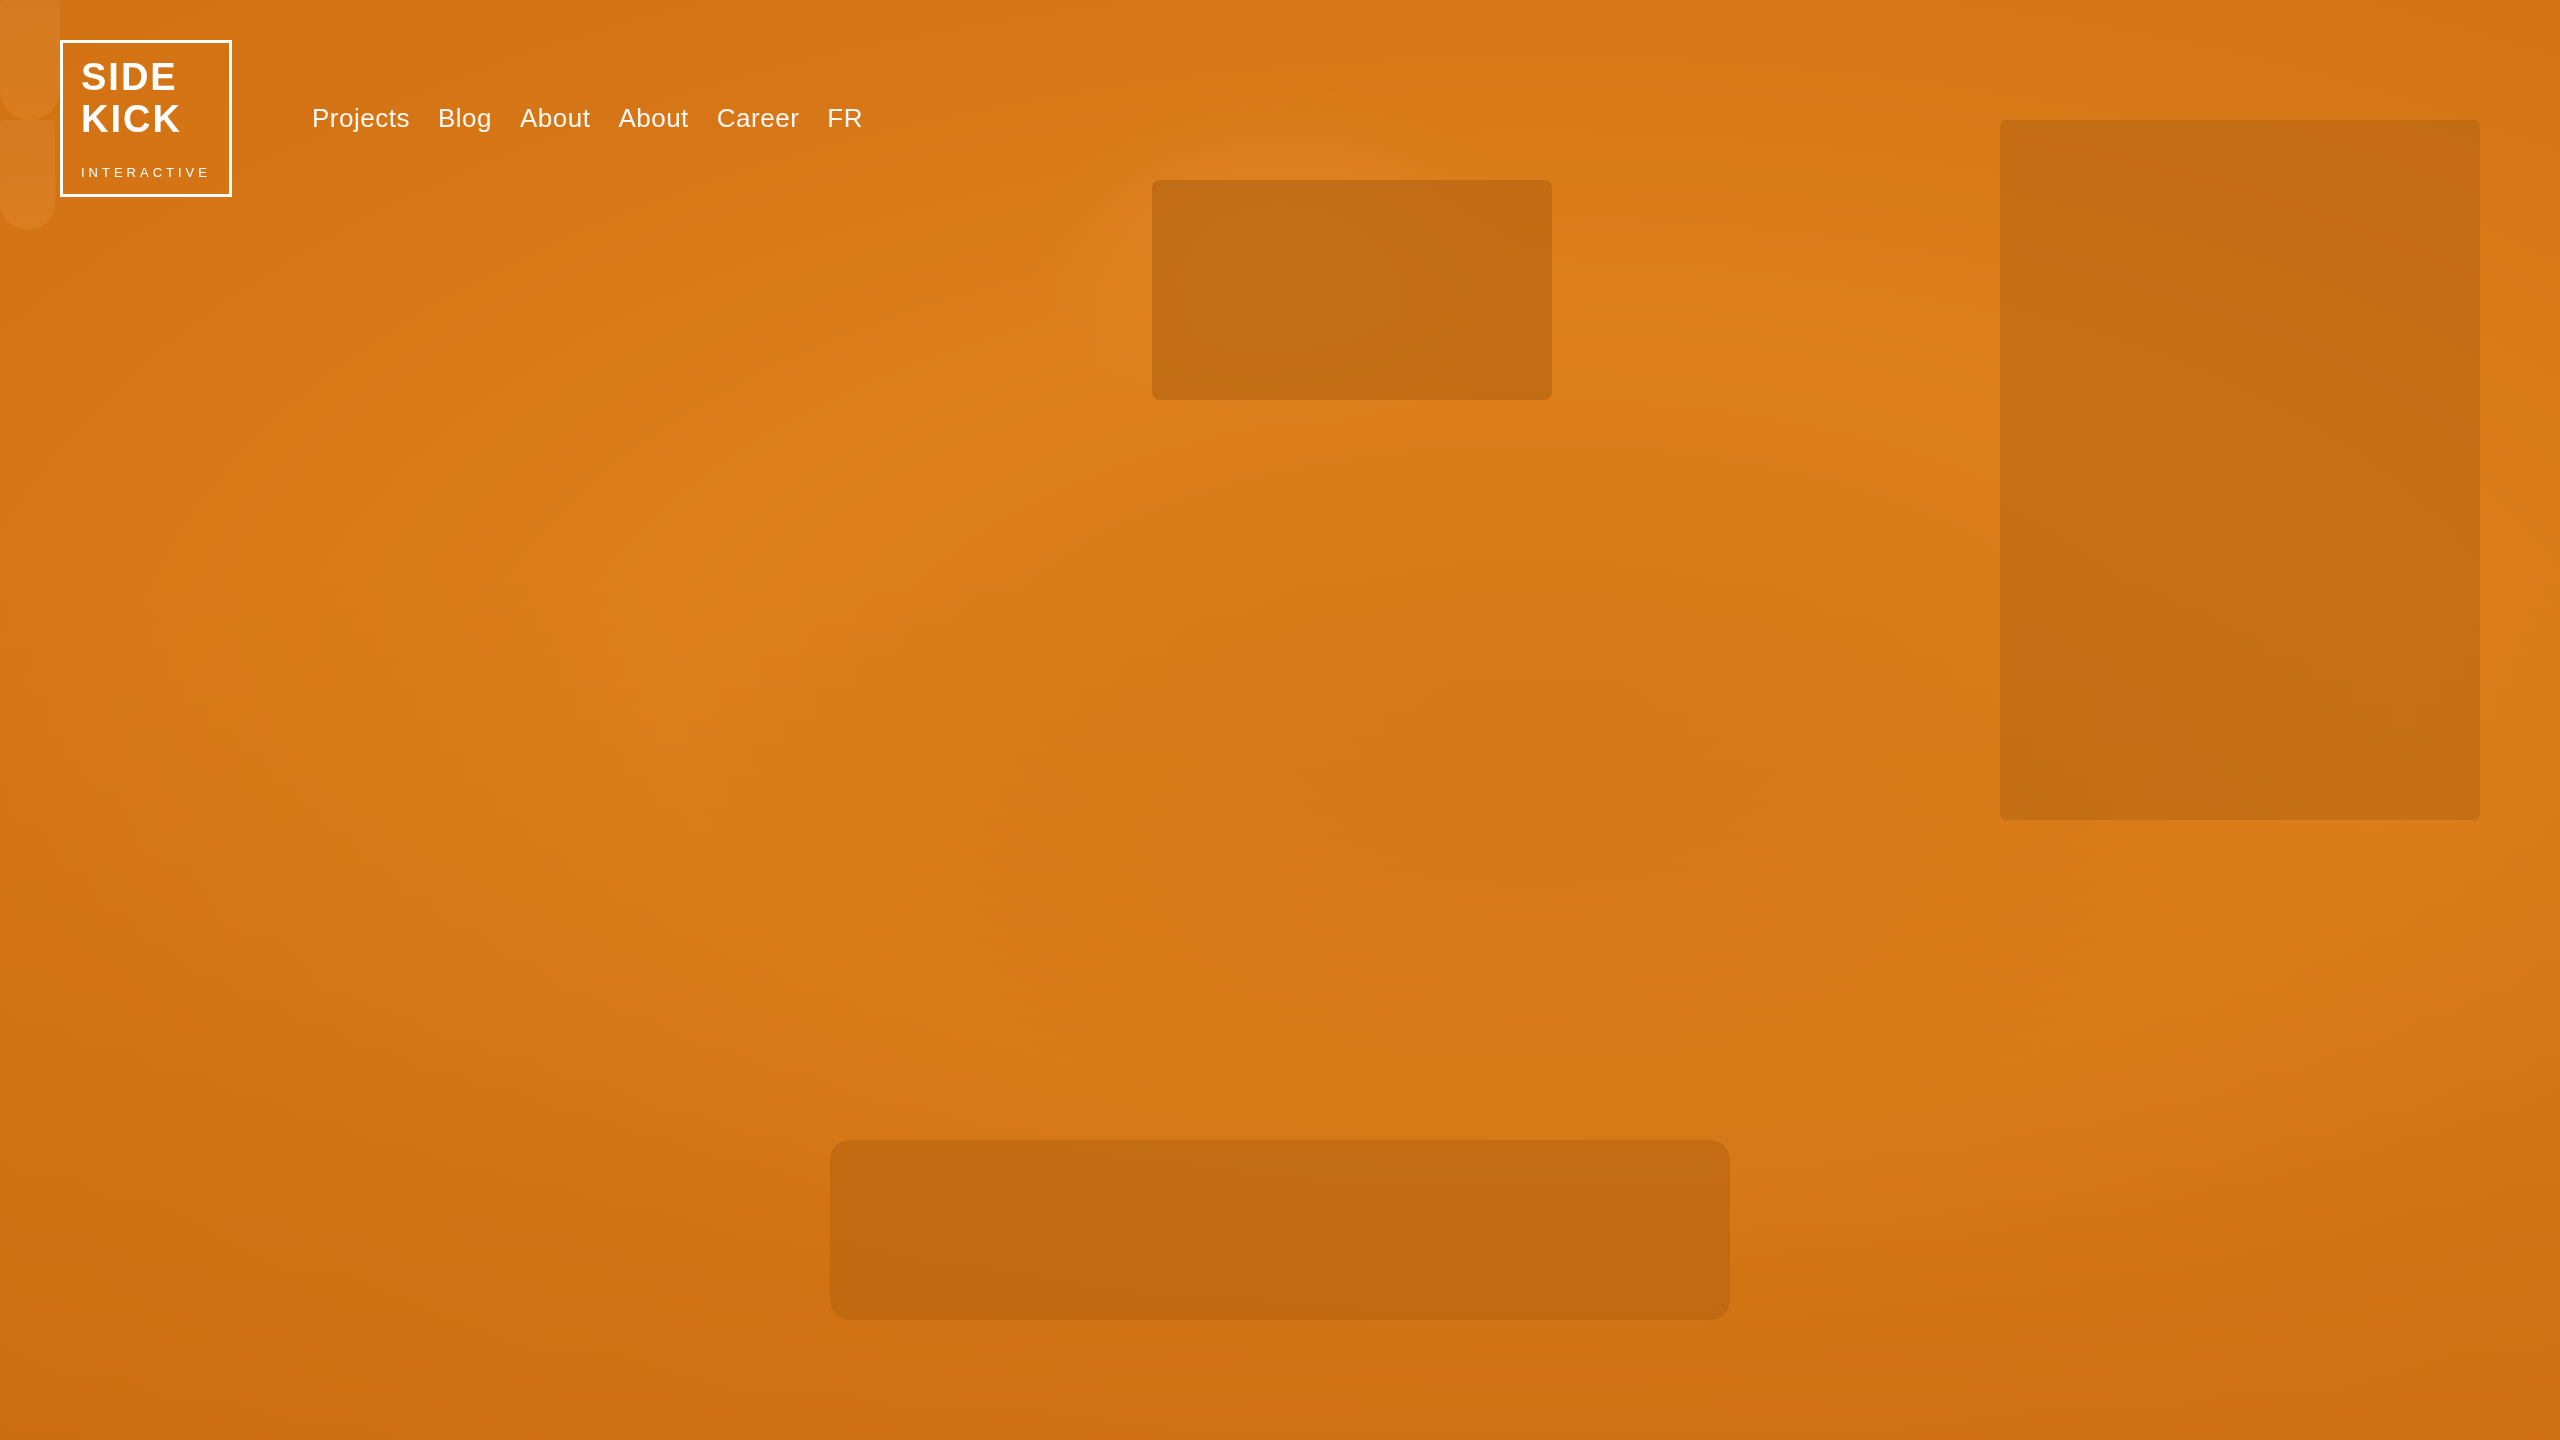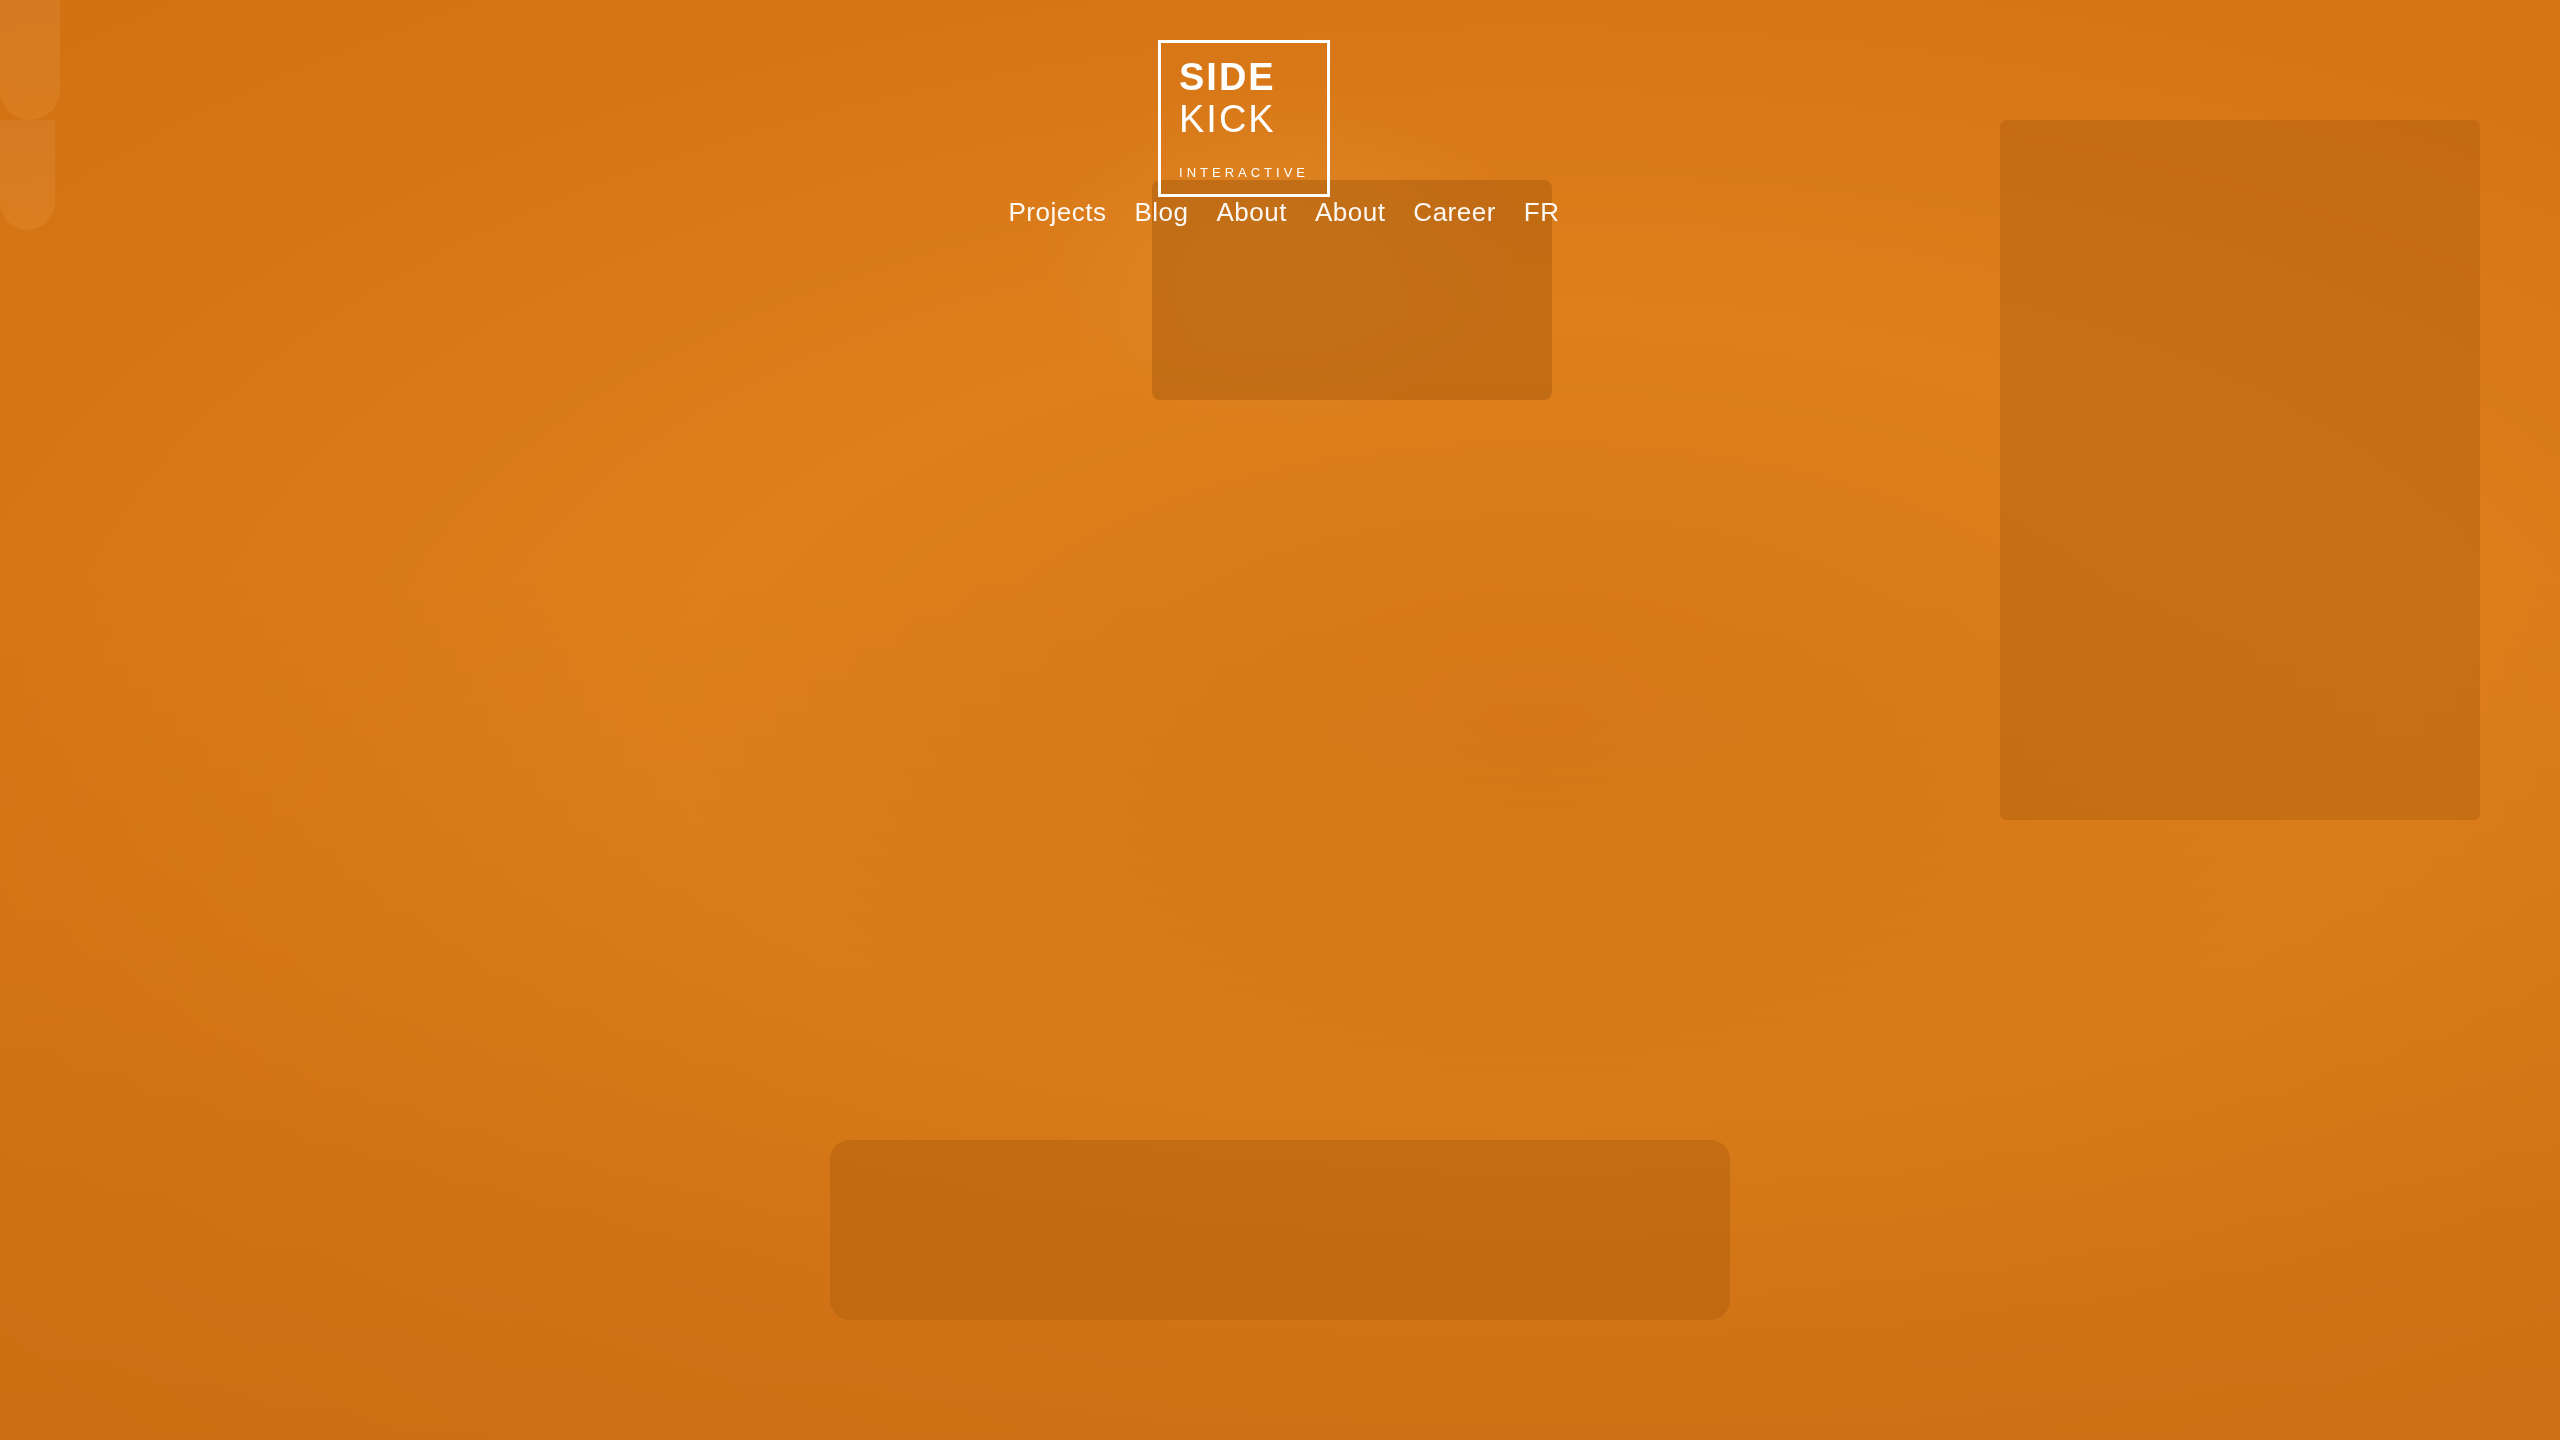--- a/index.html
+++ b/index.html
@@ -68,27 +68,26 @@
       transform: translateX(-50%);
       width: 500px;
       height: 350px;
       background: radial-gradient(ellipse, rgba(255, 220, 150, 0.4) 0%, transparent 70%);
     }
 
     
     .header {
       position: absolute;
       top: 0;
-      left: 8px;
+      left: 0;
       right: 0;
       display: flex;
       align-items: center;
       padding: 40px 60px;
       z-index: 10;
-      flex-direction: column;
     }
 
     .logo {
       display: flex;
       flex-direction: column;
       align-items: flex-start;
       border: 3px solid white;
       padding: 14px 18px;
       margin-right: 80px;
       cursor: pointer;
@@ -103,21 +102,21 @@
     .logo-side {
       font-size: 38px;
       font-weight: 900;
       color: white;
       letter-spacing: 2px;
       line-height: 1.1;
     }
 
     .logo-kick {
       font-size: 38px;
-      font-weight: 400;
+      font-weight: 700;
       color: white;
       letter-spacing: 2px;
       line-height: 1.1;
     }
 
     .logo-interactive {
       font-size: 13px;
       font-weight: 400;
       color: white;
       letter-spacing: 4px;

